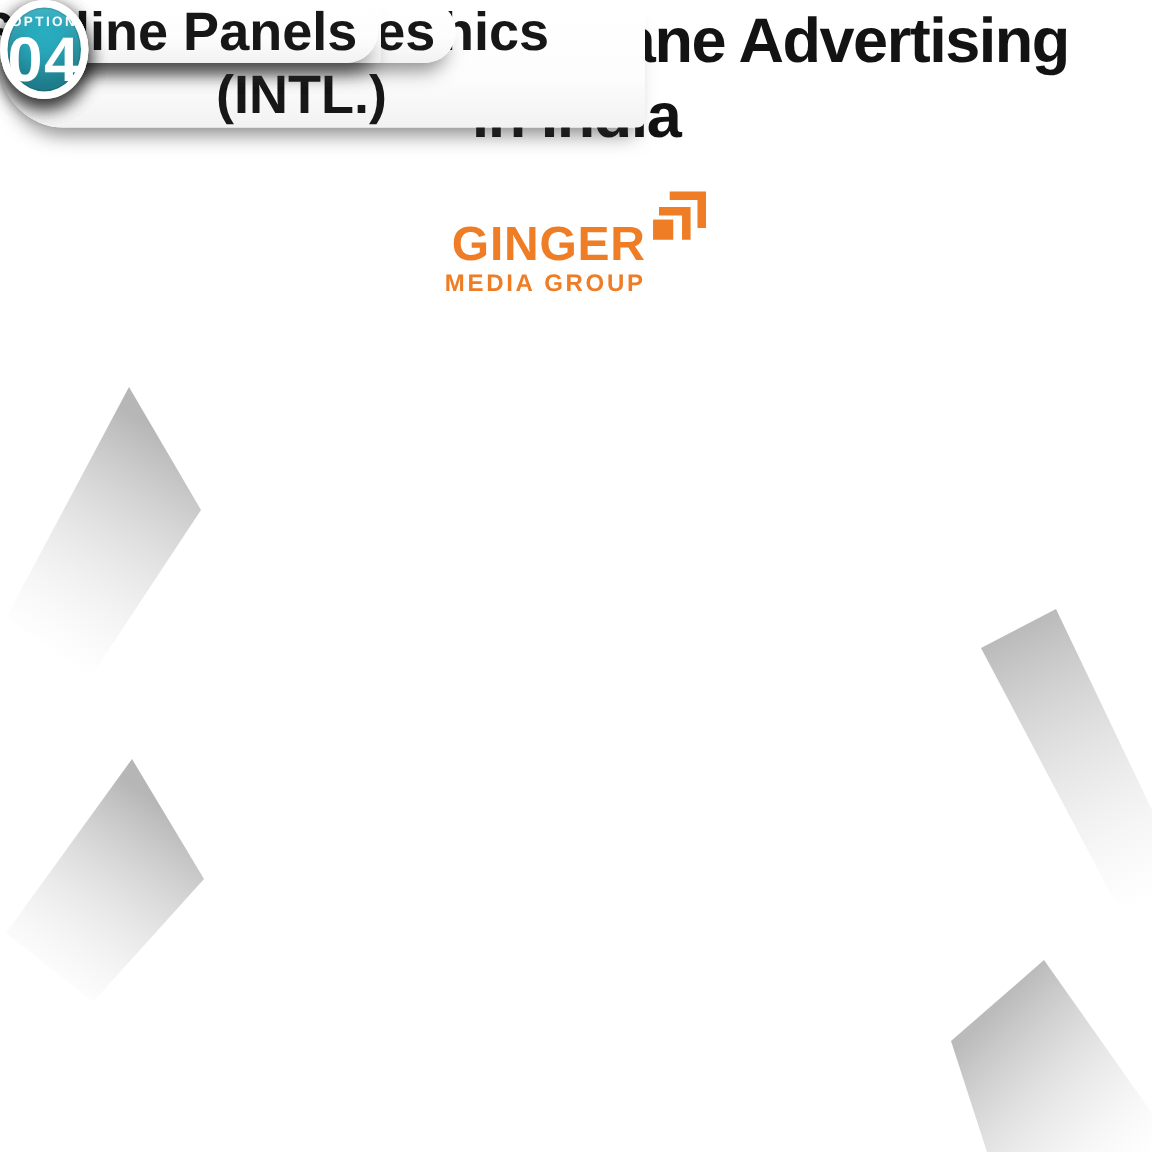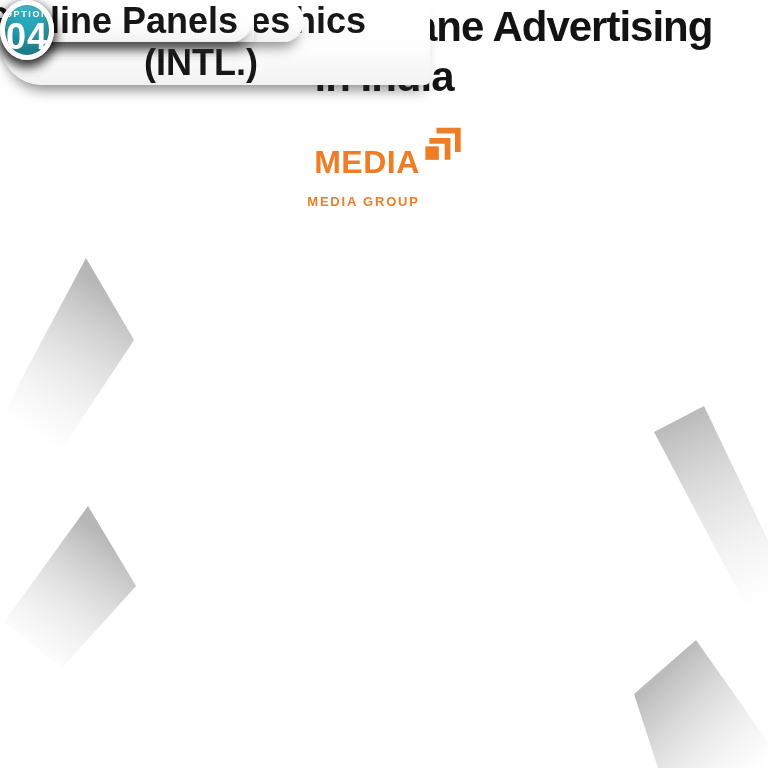--- a/index.html
+++ b/index.html
@@ -11,21 +11,21 @@
   .title{
     position:absolute;top:2px;left:0;right:0;text-align:center;
     font-weight:bold;color:#131313;font-size:42px;line-height:1.18;letter-spacing:-1px;
   }
   .title span{display:block;white-space:nowrap;}
   
   .logo{position:absolute;top:124px;left:0;right:0;display:flex;justify-content:center;}
   .logo-inner{display:flex;align-items:flex-start;}
   .logo-col{display:flex;flex-direction:column;align-items:flex-end;}
   .logo-name{font-size:32px;font-weight:bold;line-height:1;letter-spacing:.5px;margin-top:22px;}
-  .logo-sub{font-size:13px;font-weight:bold;letter-spacing:1.8px;margin-top:16px;}
+  .logo-sub{font-size:16px;font-weight:bold;letter-spacing:1.8px;margin-top:3px;}
   .logo-mark{width:38px;height:40px;margin-left:3px;}
   
   .decor{position:absolute;left:0;top:0;z-index:1;}
   
   .tab{position:absolute;z-index:2;background:#eaeaea;}
   .tab.right{box-shadow:inset 12px 0 12px -8px rgba(0,0,0,.32), 0 5px 7px -3px rgba(0,0,0,.18);}
   .tab.left {box-shadow:inset -12px 0 12px -8px rgba(0,0,0,.32), 0 5px 7px -3px rgba(0,0,0,.18);}
   .tab1{left:694;top:233;width:74;height:114;}
   .tab2{left:2;  top:355;width:66;height:113;}
   .tab3{left:691;top:473;width:77;height:119;}
@@ -55,21 +55,21 @@
     box-shadow:0 5px 12px rgba(0,0,0,.35),
                inset 0 -14px 18px rgba(0,0,0,.30),
                inset 0 4px 8px rgba(255,255,255,.14),
                inset 0 0 0 1px rgba(0,0,0,.12);
   }
   .b1{left:70; top:238;width:94;height:94;}
   .b2{left:603;top:356;width:94;height:94;}
   .b3{left:70; top:486;width:94;height:94;}
   .b4{left:604;top:605;width:90;height:90;}
   .badge-option{font-size:9px;font-weight:bold;letter-spacing:1.6px;margin-top:4px;}
-  .badge-number{font-size:36px;font-weight:bold;line-height:1;letter-spacing:1px;}
+  .badge-number{font-size:42px;font-weight:bold;line-height:1;letter-spacing:1px;}
 </style>
 </head>
 <body>
 
 <div class="canvas">
 
   <svg class="decor" width="768" height="768" viewBox="0 0 768 768">
     <defs>
       <linearGradient id="g1" gradientUnits="userSpaceOnUse" x1="110" y1="290" x2="22" y2="430">
         <stop offset="0" stop-color="#9e9e9e" stop-opacity=".75"></stop>
@@ -95,21 +95,21 @@
   </svg>
 
   <div class="title">
     <span>Key Areas for Airplane Advertising</span>
     <span>in India</span>
   </div>
 
   <div class="logo">
     <div class="logo-inner">
       <div class="logo-col">
-        <div class="logo-name" style="color: rgb(238, 125, 37);">MEDIA</div>
+        <div class="logo-name" style="color: rgb(238, 125, 37);">GINGER</div>
         <div class="logo-sub" style="color: rgb(238, 125, 37);">MEDIA GROUP</div>
       </div>
       <span style="color: rgb(238, 125, 37);">
         <svg class="logo-mark" viewBox="0 0 24 25">
           <rect x="1.5" y="14" width="8.5" height="8.5" fill="currentColor"></rect>
           <path d="M4 10.5 H15.5 V22.5" fill="none" stroke="currentColor" stroke-width="3.6"></path>
           <path d="M8.5 4 H22 V17.5" fill="none" stroke="currentColor" stroke-width="3.6"></path>
         </svg>
       </span>
     </div>

